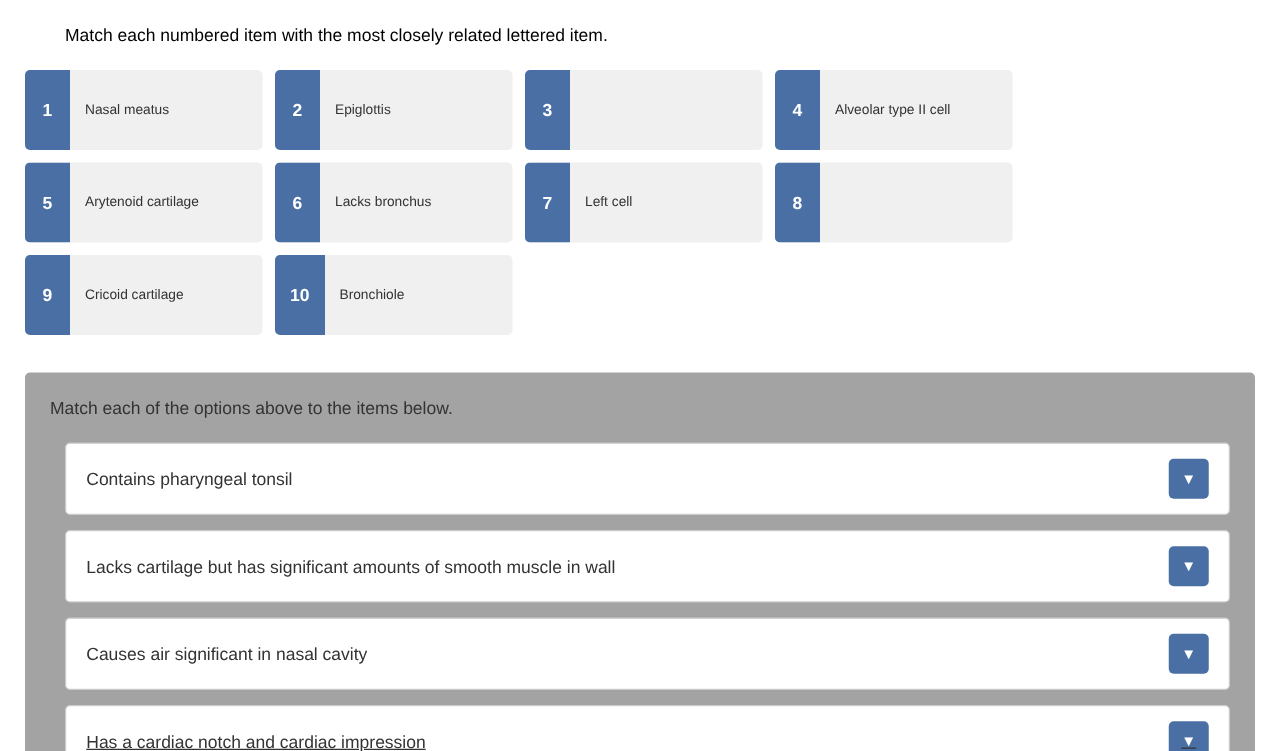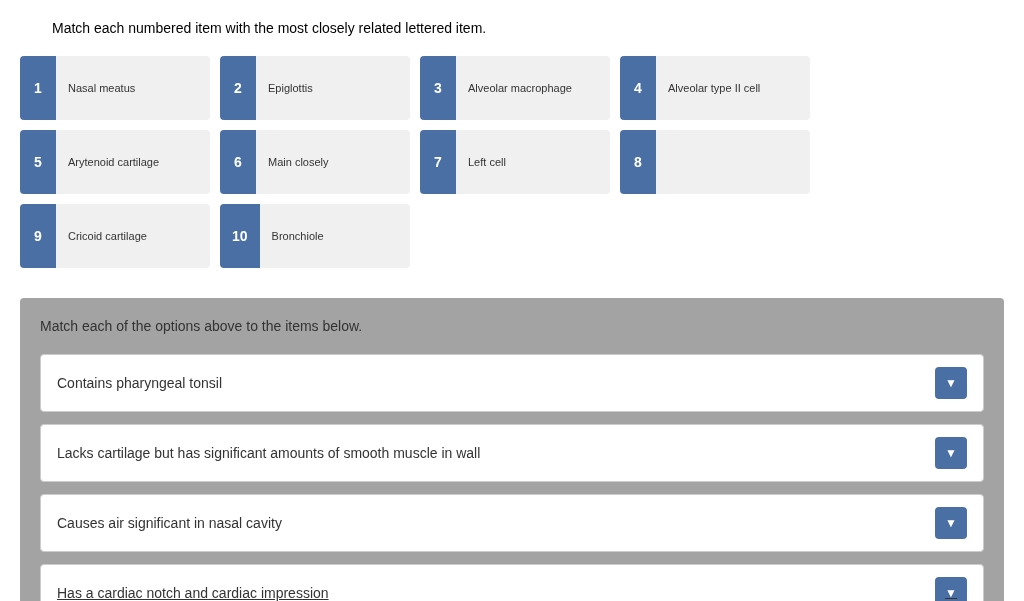--- a/index.html
+++ b/index.html
@@ -61,20 +61,21 @@
     }
     .dropdown-row {
       display: flex;
       align-items: center;
       background: #fff;
       border: 1px solid #ccc;
       border-radius: 4px;
       margin-bottom: 12px;
       padding: 12px 16px;
       cursor: pointer;
+      margin-left: 12px;
     }
     .dropdown-row:last-child {
       margin-bottom: 0;
       text-decoration: underline;
     }
     .dropdown-text {
       flex: 1;
       font-size: 14px;
       color: #333;
     }
@@ -100,33 +101,32 @@
     <div class="numbered-item">
       <div class="item-number">1</div>
       <div class="item-label">Nasal meatus</div>
     </div>
     <div class="numbered-item">
       <div class="item-number">2</div>
       <div class="item-label">Epiglottis</div>
     </div>
     <div class="numbered-item">
       <div class="item-number">3</div>
-      <div class="item-label">Alveolar macrophage</div>
     </div>
     <div class="numbered-item">
       <div class="item-number">4</div>
       <div class="item-label">Alveolar type II cell</div>
     </div>
     <div class="numbered-item">
       <div class="item-number">5</div>
       <div class="item-label">Arytenoid cartilage</div>
     </div>
     <div class="numbered-item">
       <div class="item-number">6</div>
-      <div class="item-label">Main closely</div>
+      <div class="item-label">Lacks bronchus</div>
     </div>
     <div class="numbered-item">
       <div class="item-number">7</div>
       <div class="item-label">Left cell</div>
     </div>
     <div class="numbered-item">
       <div class="item-number">8</div>
     </div>
     <div class="numbered-item">
       <div class="item-number">9</div>

